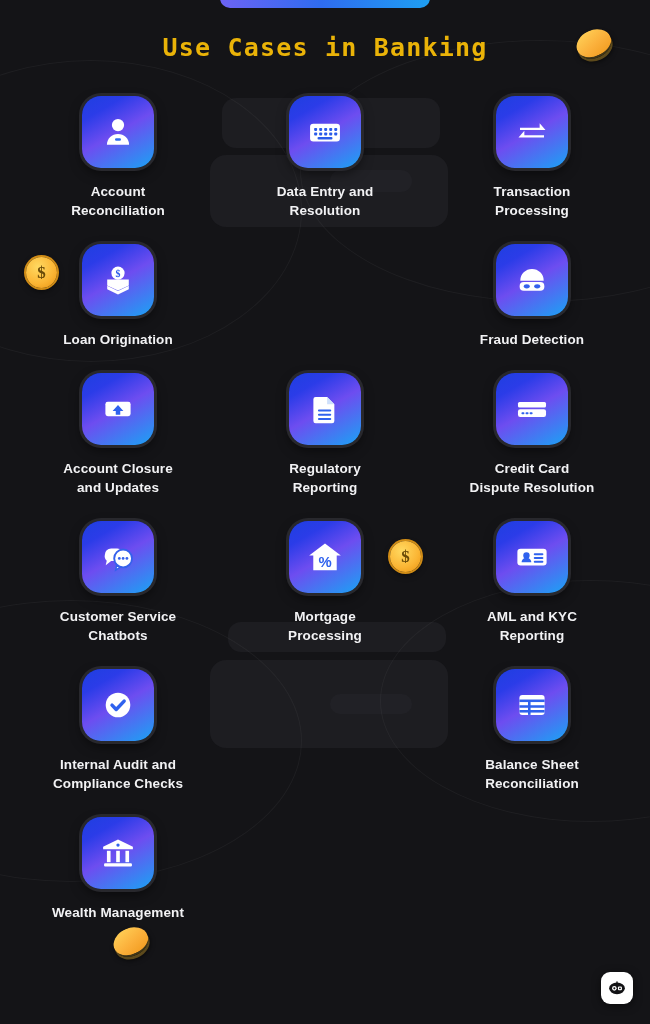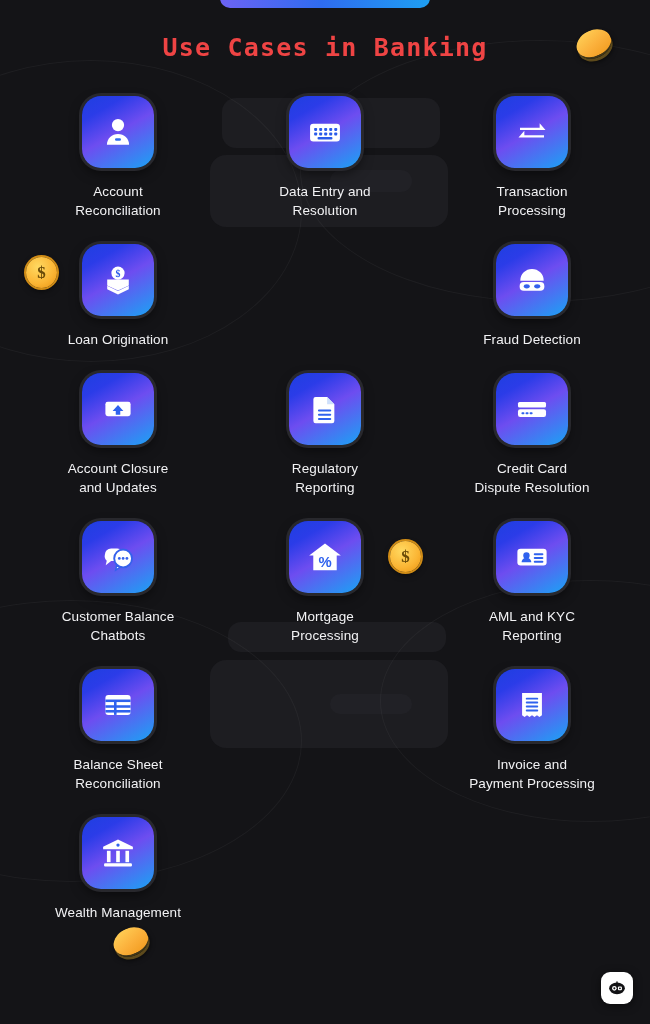--- a/index.html
+++ b/index.html
@@ -50,21 +50,21 @@
   .title {
     position: absolute;
     top: 33px;
     left: 0;
     width: 650px;
     text-align: center;
     font-family: "DejaVu Sans Mono", "Liberation Mono", monospace;
     font-size: 25px;
     font-weight: bold;
     letter-spacing: 1.2px;
-    color: #ef4444;
+    color: #eab308;
     z-index: 4;
   }
 
   
   .grid {
     position: absolute;
     top: 96px;
     left: 28px;
     width: 594px;
     z-index: 3;
@@ -89,21 +89,21 @@
     background: linear-gradient(150deg, #1e3fe0 0%, #2b3ce8 22%, #6d4df0 50%, #3f7df2 78%, #1aa3f5 100%);
     box-shadow: 0 0 0 3px #28282d, 0 5px 12px rgba(0,0,0,0.55);
     display: flex;
     align-items: center;
     justify-content: center;
   }
   .tile svg { display: block; }
   .label {
     margin-top: 14px;
     font-size: 13.5px;
-    font-weight: normal;
+    font-weight: bold;
     line-height: 19px;
     color: #f2f2f4;
     text-align: center;
     letter-spacing: 0.1px;
     white-space: pre-line;
   }
 
   
   .coin-flat {
     position: absolute;
@@ -306,21 +306,21 @@
             <path d="M4 10.4a4.3 4.3 0 014.3-4.3h4.2a4.3 4.3 0 014.3 4.3 4.3 4.3 0 01-4.3 4.3H8.3L4.6 17.6l.7-3.1A4.3 4.3 0 014 10.4z" fill="#fff"></path>
             <circle cx="16.5" cy="13" r="6.1" fill="#fff" stroke="#3561ec" stroke-width="1.3"></circle>
             <path d="M12 18l-0.6 3 3.1-2.1z" fill="#fff" stroke="#3561ec" stroke-width="1"></path>
             <g fill="#3561ec">
               <circle cx="13.9" cy="13" r="0.95"></circle>
               <circle cx="16.5" cy="13" r="0.95"></circle>
               <circle cx="19.1" cy="13" r="0.95"></circle>
             </g>
           </svg>
         </div>
-        <div class="label">Customer Balance
+        <div class="label">Customer Service
 Chatbots</div>
       </div>
       <div class="cell">
         <div class="tile">
           <svg width="38" height="38" viewBox="0 0 24 24">
             <path d="M12 3.4L22 11h-2.6v9.4H4.6V11H2z" fill="#fff"></path>
             <text x="12" y="18.2" font-size="9.4" font-weight="bold" font-family="Liberation Sans, sans-serif" fill="#2f62ee" text-anchor="middle">%</text>
           </svg>
         </div>
         <div class="label">Mortgage
@@ -341,46 +341,41 @@
         </div>
         <div class="label">AML and KYC
 Reporting</div>
       </div>
     </div>
 
     <div class="row">
       <div class="cell">
         <div class="tile">
           <svg width="36" height="36" viewBox="0 0 24 24">
+            <circle cx="12" cy="12" r="8.2" fill="#fff"></circle>
+            <path d="M8 12.1l2.8 2.9 5.3-5.6" fill="none" stroke="#2f62ee" stroke-width="2.3" stroke-linecap="round" stroke-linejoin="round"></path>
+          </svg>
+        </div>
+        <div class="label">Internal Audit and
+Compliance Checks</div>
+      </div>
+      <div class="cell">
+        <div class="tile">
+          <svg width="36" height="36" viewBox="0 0 24 24">
             <rect x="3.6" y="5.4" width="16.8" height="13.2" rx="2" fill="#fff"></rect>
             <g stroke="#2f62ee" stroke-width="1.7">
               <line x1="3.6" y1="9.2" x2="20.4" y2="9.2"></line>
               <line x1="3.6" y1="13" x2="20.4" y2="13"></line>
               <line x1="3.6" y1="16.2" x2="20.4" y2="16.2"></line>
               <line x1="10.2" y1="9.2" x2="10.2" y2="18.6"></line>
             </g>
           </svg>
         </div>
         <div class="label">Balance Sheet
 Reconciliation</div>
-      </div>
-      <div class="cell">
-        <div class="tile">
-          <svg width="34" height="34" viewBox="0 0 24 24">
-            <path d="M5 3.6h14v15.6l-1.75 1.2-1.75-1.2-1.75 1.2-1.75-1.2-1.75 1.2-1.75-1.2L6.75 20.4 5 19.2z" fill="#fff"></path>
-            <g fill="#2f62ee">
-              <rect x="7.6" y="6.8" width="8.8" height="1.4" rx="0.7"></rect>
-              <rect x="7.6" y="9.6" width="8.8" height="1.4" rx="0.7"></rect>
-              <rect x="7.6" y="12.4" width="8.8" height="1.4" rx="0.7"></rect>
-              <rect x="7.6" y="15.2" width="8.8" height="1.4" rx="0.7"></rect>
-            </g>
-          </svg>
-        </div>
-        <div class="label">Invoice and
-Payment Processing</div>
       </div>
     </div>
 
     <div class="row last">
       <div class="cell">
         <div class="tile">
           <svg width="38" height="38" viewBox="0 0 24 24" fill="#fff">
             <path d="M12 3.4L21.4 8.1v1.6H2.6V8.1z"></path>
             <circle cx="12" cy="7" r="1.05" fill="#2f62ee"></circle>
             <rect x="5" y="10.6" width="2.3" height="7.2"></rect>

